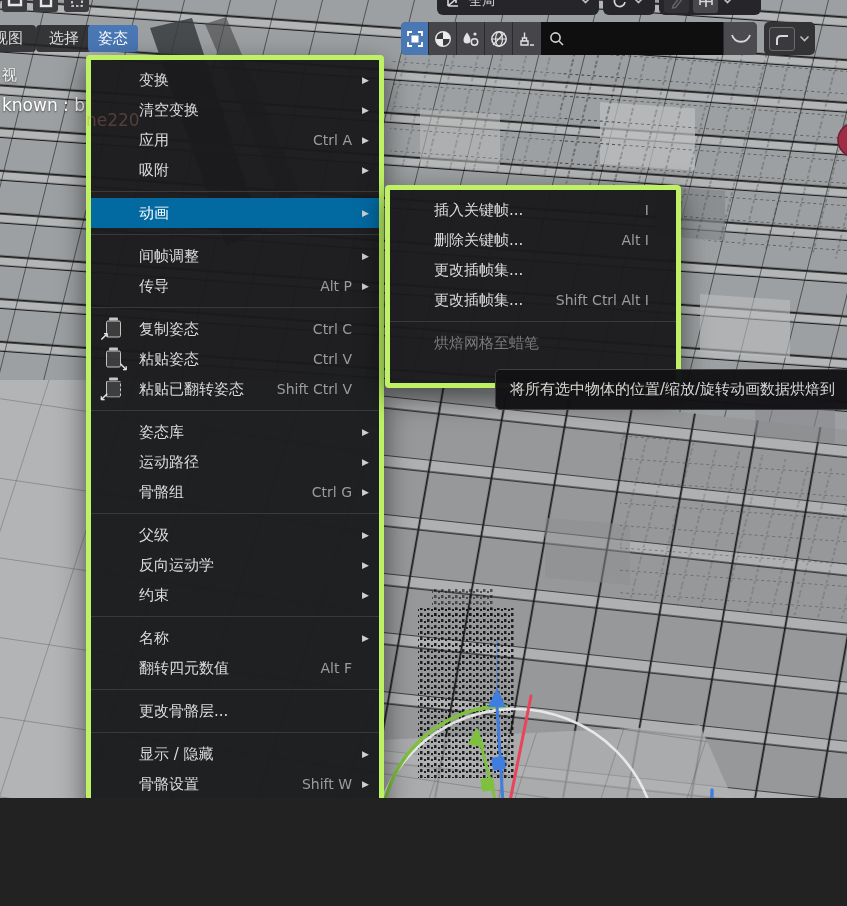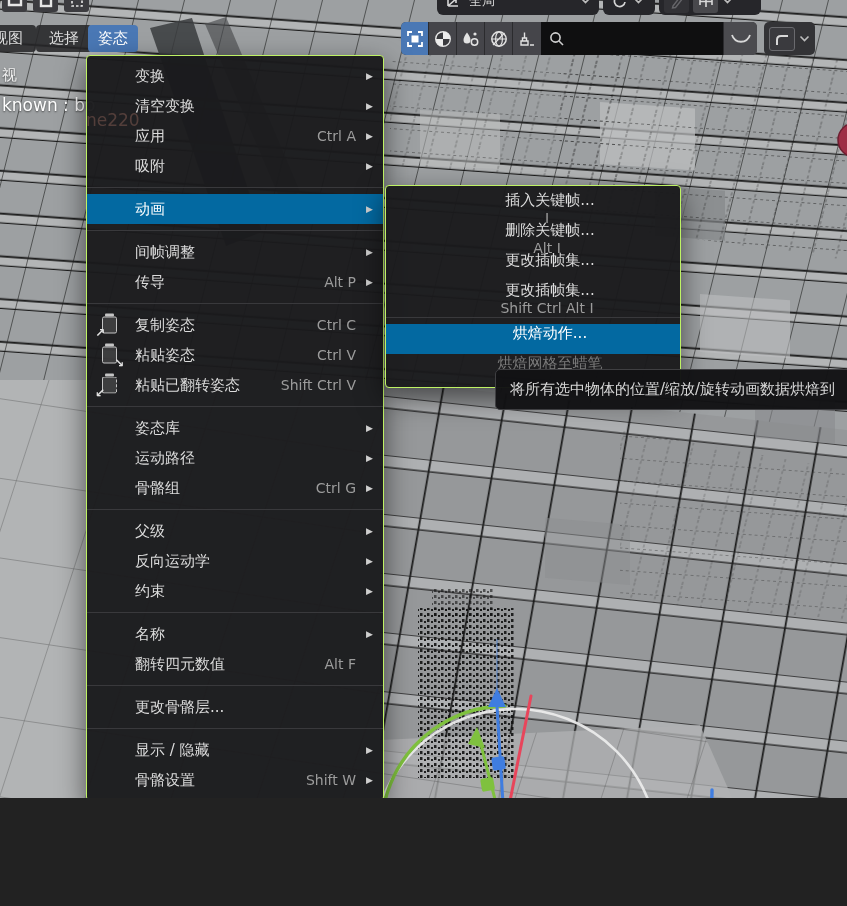--- a/index.html
+++ b/index.html
@@ -30,26 +30,26 @@
   #fallgroup{position:absolute;left:764px;top:22px;height:33px;display:flex;align-items:center;gap:4px;background:#333336;border-radius:5px;padding:0 5px;z-index:4;}
   .cornerbtn{width:26px;height:24px;border:1px solid #6a6a6e;border-radius:3px;display:flex;align-items:center;justify-content:center;background:#3a3a3e;}
 
   
   .ovtext{position:absolute;z-index:2;color:#f0f0f0;text-shadow:0 1px 2px rgba(0,0,0,.55);}
   #ov1{left:2px;top:66px;font-size:15px;}
   #ov2{left:2px;top:95px;font-size:17px;color:#ffffff;}
   #ov2b{left:86px;top:110px;font-size:17px;color:#c08070;opacity:.32;z-index:8;text-shadow:none;}
 
   
-  .menu-panel{position:absolute;background:rgba(26,26,28,.965);border:1px solid #bef264;border-radius:4px;
+  .menu-panel{position:absolute;background:rgba(26,26,28,.965);border:5px solid #bef264;border-radius:4px;
               box-shadow:0 10px 28px rgba(0,0,0,.55);padding:5px 0;z-index:7;}
   #pose-menu{left:86px;top:55px;width:298px;}
   #anim-submenu{left:385px;top:185px;width:296px;height:203px;overflow:hidden;z-index:8;}
   .menu-row{position:relative;display:flex;align-items:center;height:30px;padding:0 10px 0 48px;}
-  #anim-submenu .menu-row{padding-left:44px;flex-direction:column;}
+  #anim-submenu .menu-row{padding-left:44px;}
   .menu-row .lbl{color:#dcdcdc;font-size:15px;white-space:nowrap;}
   .menu-row .spacer{flex:1;}
   .menu-row .sc{color:#9c9c9c;font-size:14px;margin-right:6px;white-space:nowrap;}
   .menu-row .arr{font-size:9px;color:#cfcfcf;width:11px;text-align:right;}
   .menu-row.highlighted{background:#0369a1;}
   .menu-row.highlighted .lbl{color:#ffffff;}
   .menu-row.disabled .lbl{color:#7a7a7a;}
   .menu-sep{height:1px;background:#39393c;margin:6px 0;}
 
   
@@ -462,27 +462,20 @@
         <span class="arr" style="visibility: hidden;">▶</span>
       </div>
       <div class="menu-row">
 
         <span class="lbl">更改插帧集...</span>
         <span class="spacer"></span>
         <span class="sc">Shift Ctrl Alt I</span>
         <span class="arr" style="visibility: hidden;">▶</span>
       </div>
       <div class="menu-sep"></div>
-      <div class="menu-row highlighted">
-
-        <span class="lbl">烘焙动作...</span>
-        <span class="spacer"></span>
-        <span class="sc"></span>
-        <span class="arr" style="visibility: hidden;">▶</span>
-      </div>
       <div class="menu-row disabled">
 
         <span class="lbl">烘焙网格至蜡笔</span>
         <span class="spacer"></span>
         <span class="sc"></span>
         <span class="arr" style="visibility: hidden;">▶</span>
       </div>
     </div>
 
   <div id="tooltip">

